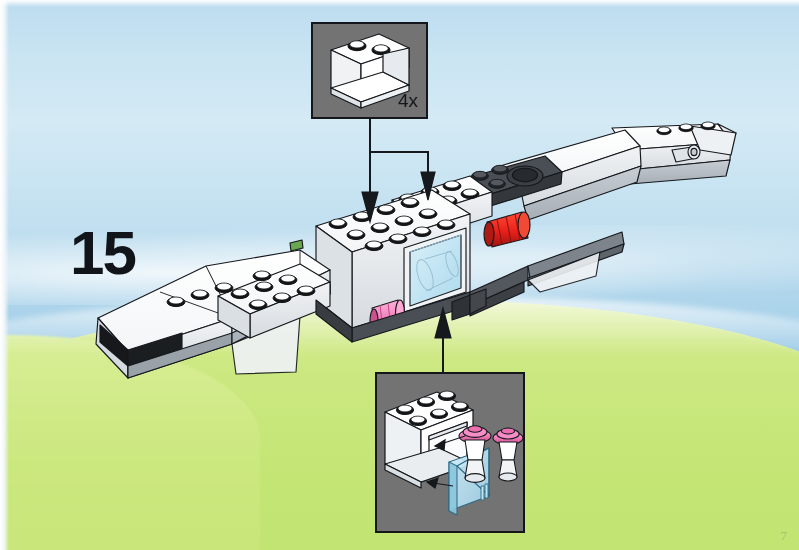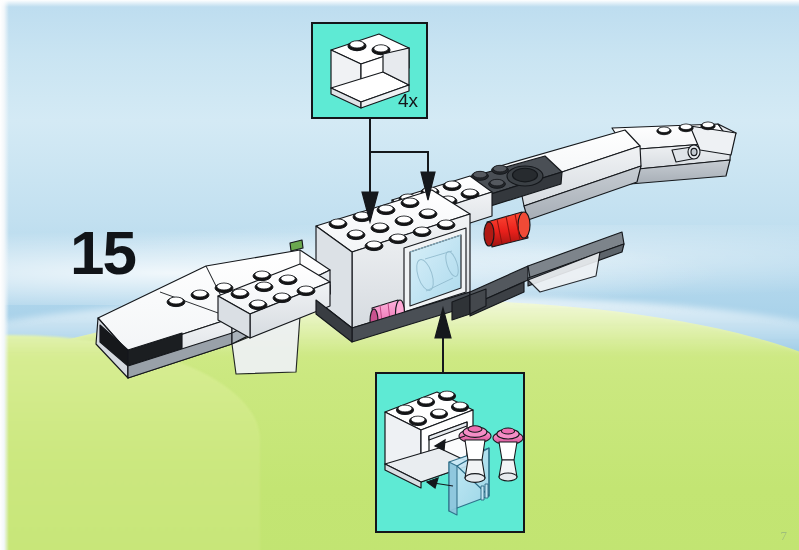--- a/index.html
+++ b/index.html
@@ -61,21 +61,21 @@
   .step-num{
     position:absolute;left:70px;top:222px;
     font-family:"Liberation Sans", sans-serif;
     font-size:62px;font-weight:bold;color:#111418;
     letter-spacing:-2px;line-height:1;text-align:right;
   }
 
   
   .callout{
     position:absolute;
-    background:#5eead4;
+    background:#737373;
     border:2px solid #14161a;
     box-sizing:border-box;
   }
   #callout-top{left:311px;top:22px;width:117px;height:97px;}
   #callout-bottom{left:375px;top:372px;width:150px;height:161px;}
   .callout .qty{
     position:absolute;right:8px;bottom:5px;
     font-family:"Liberation Sans", sans-serif;
     font-size:19px;color:#15171b;font-weight:normal;
   }

